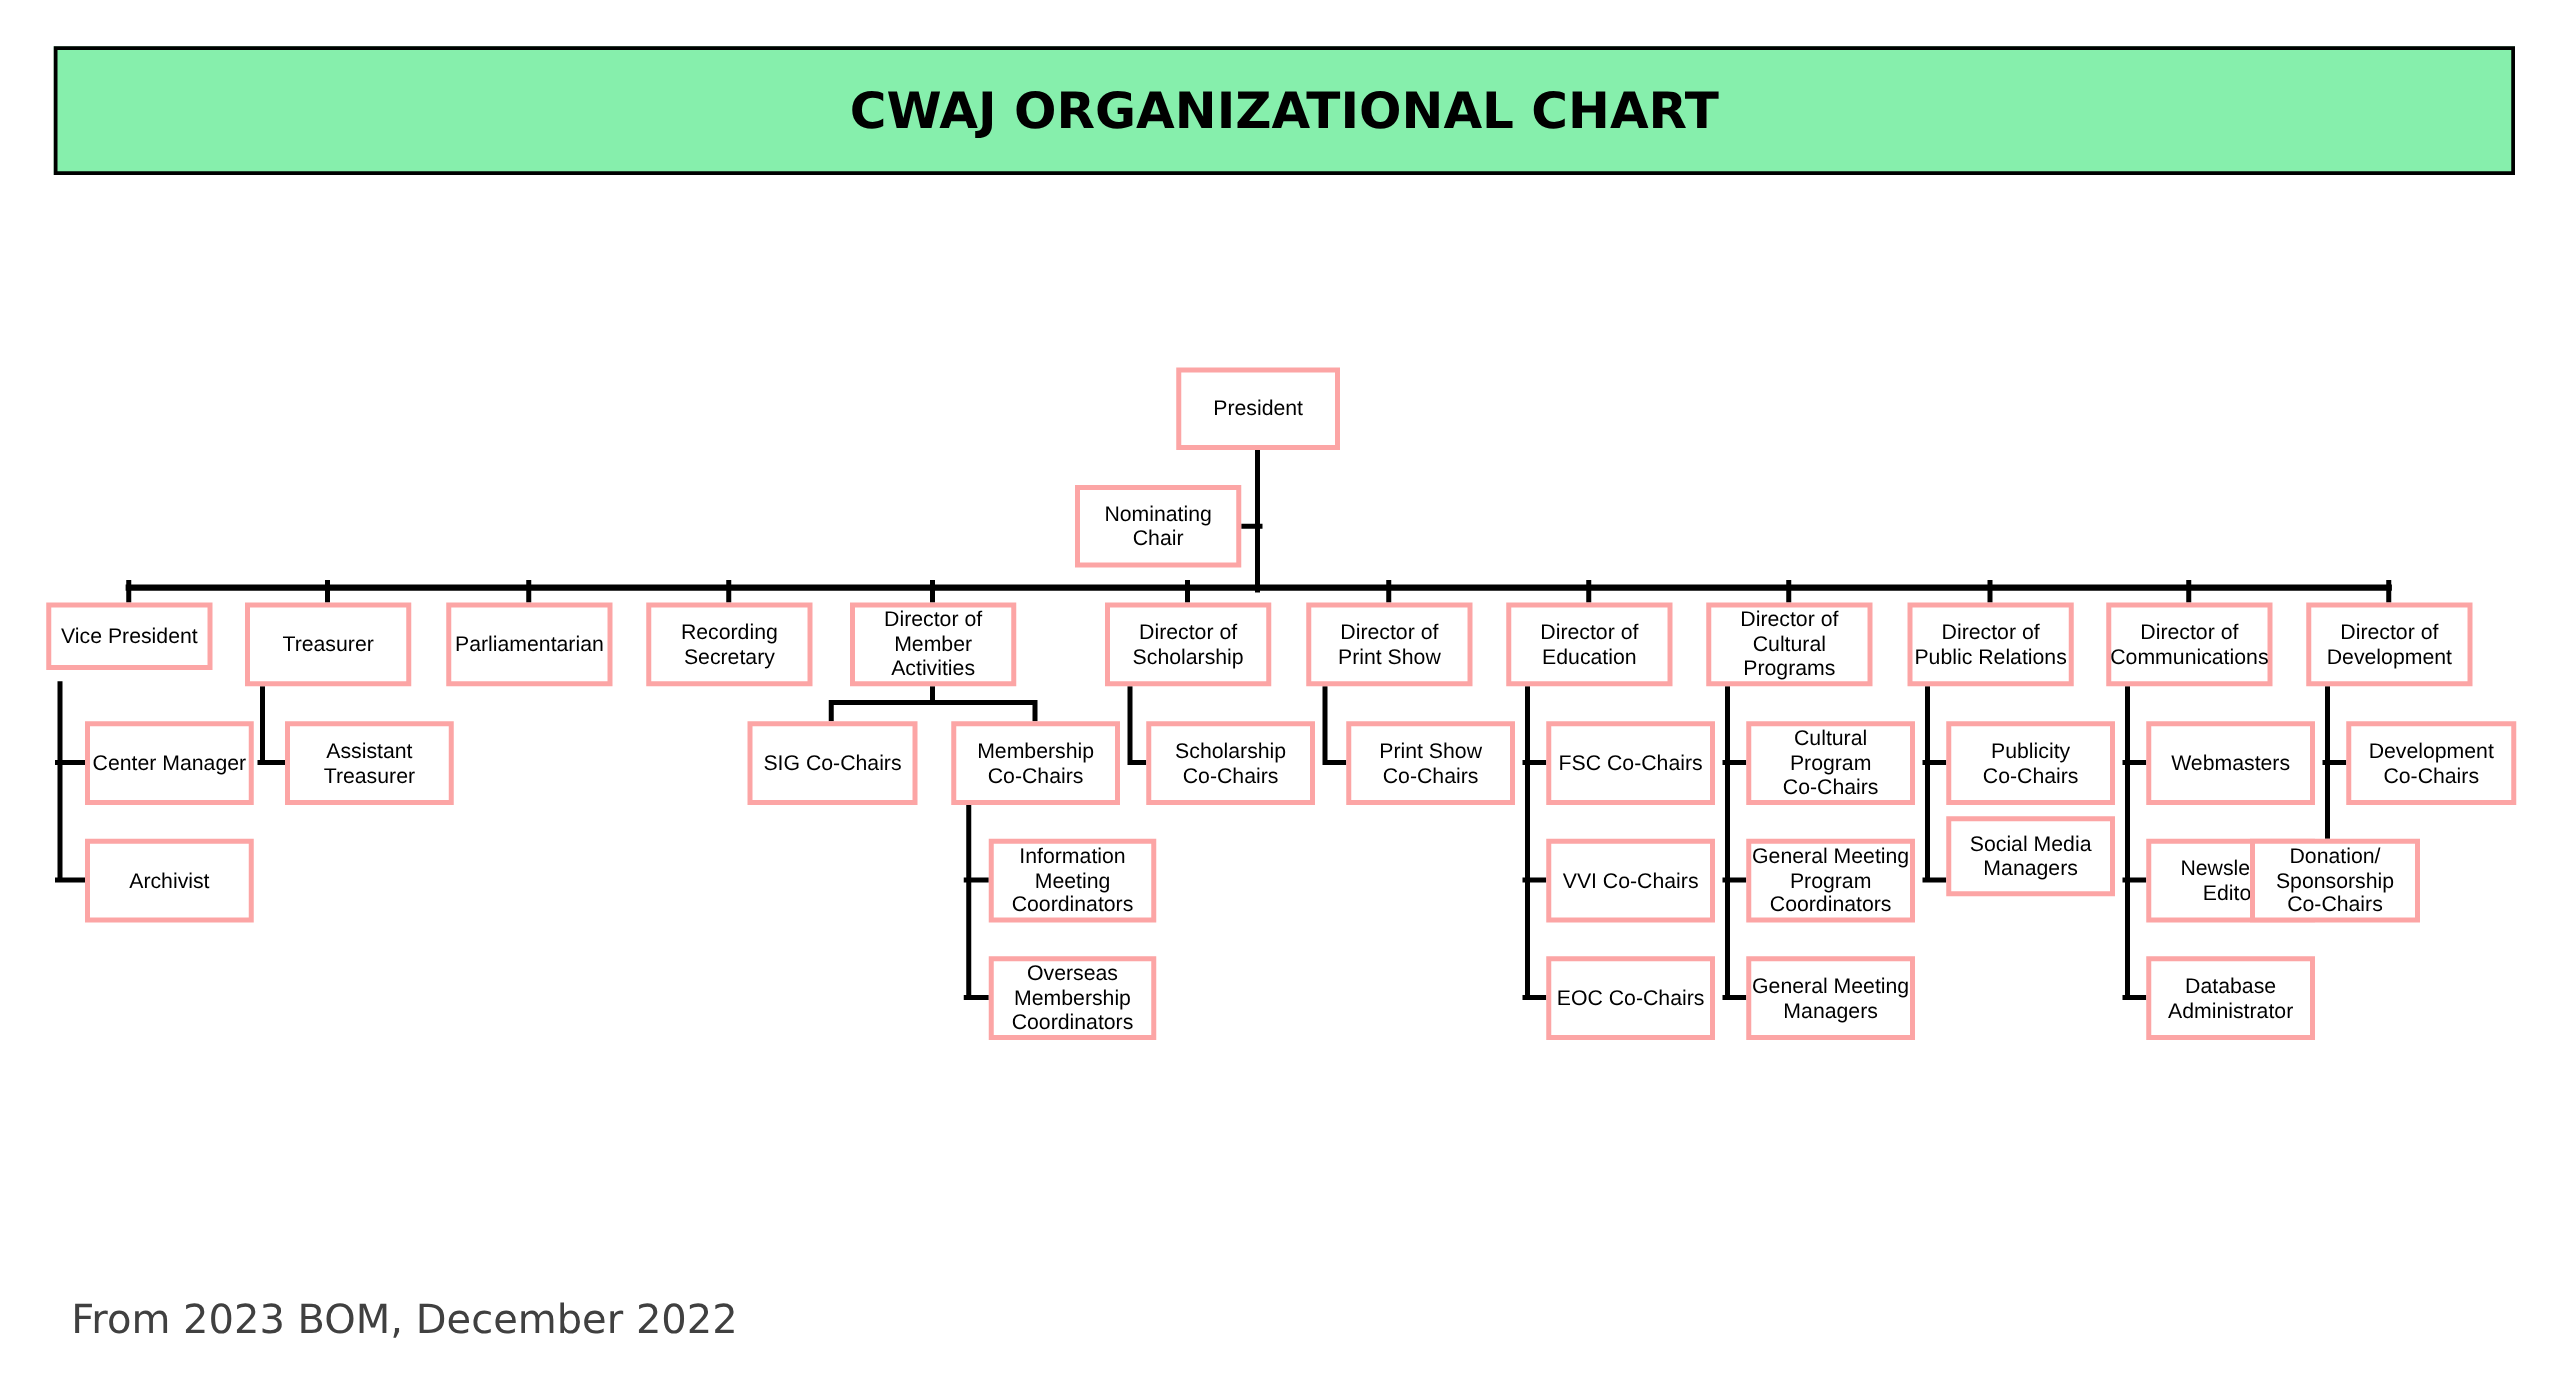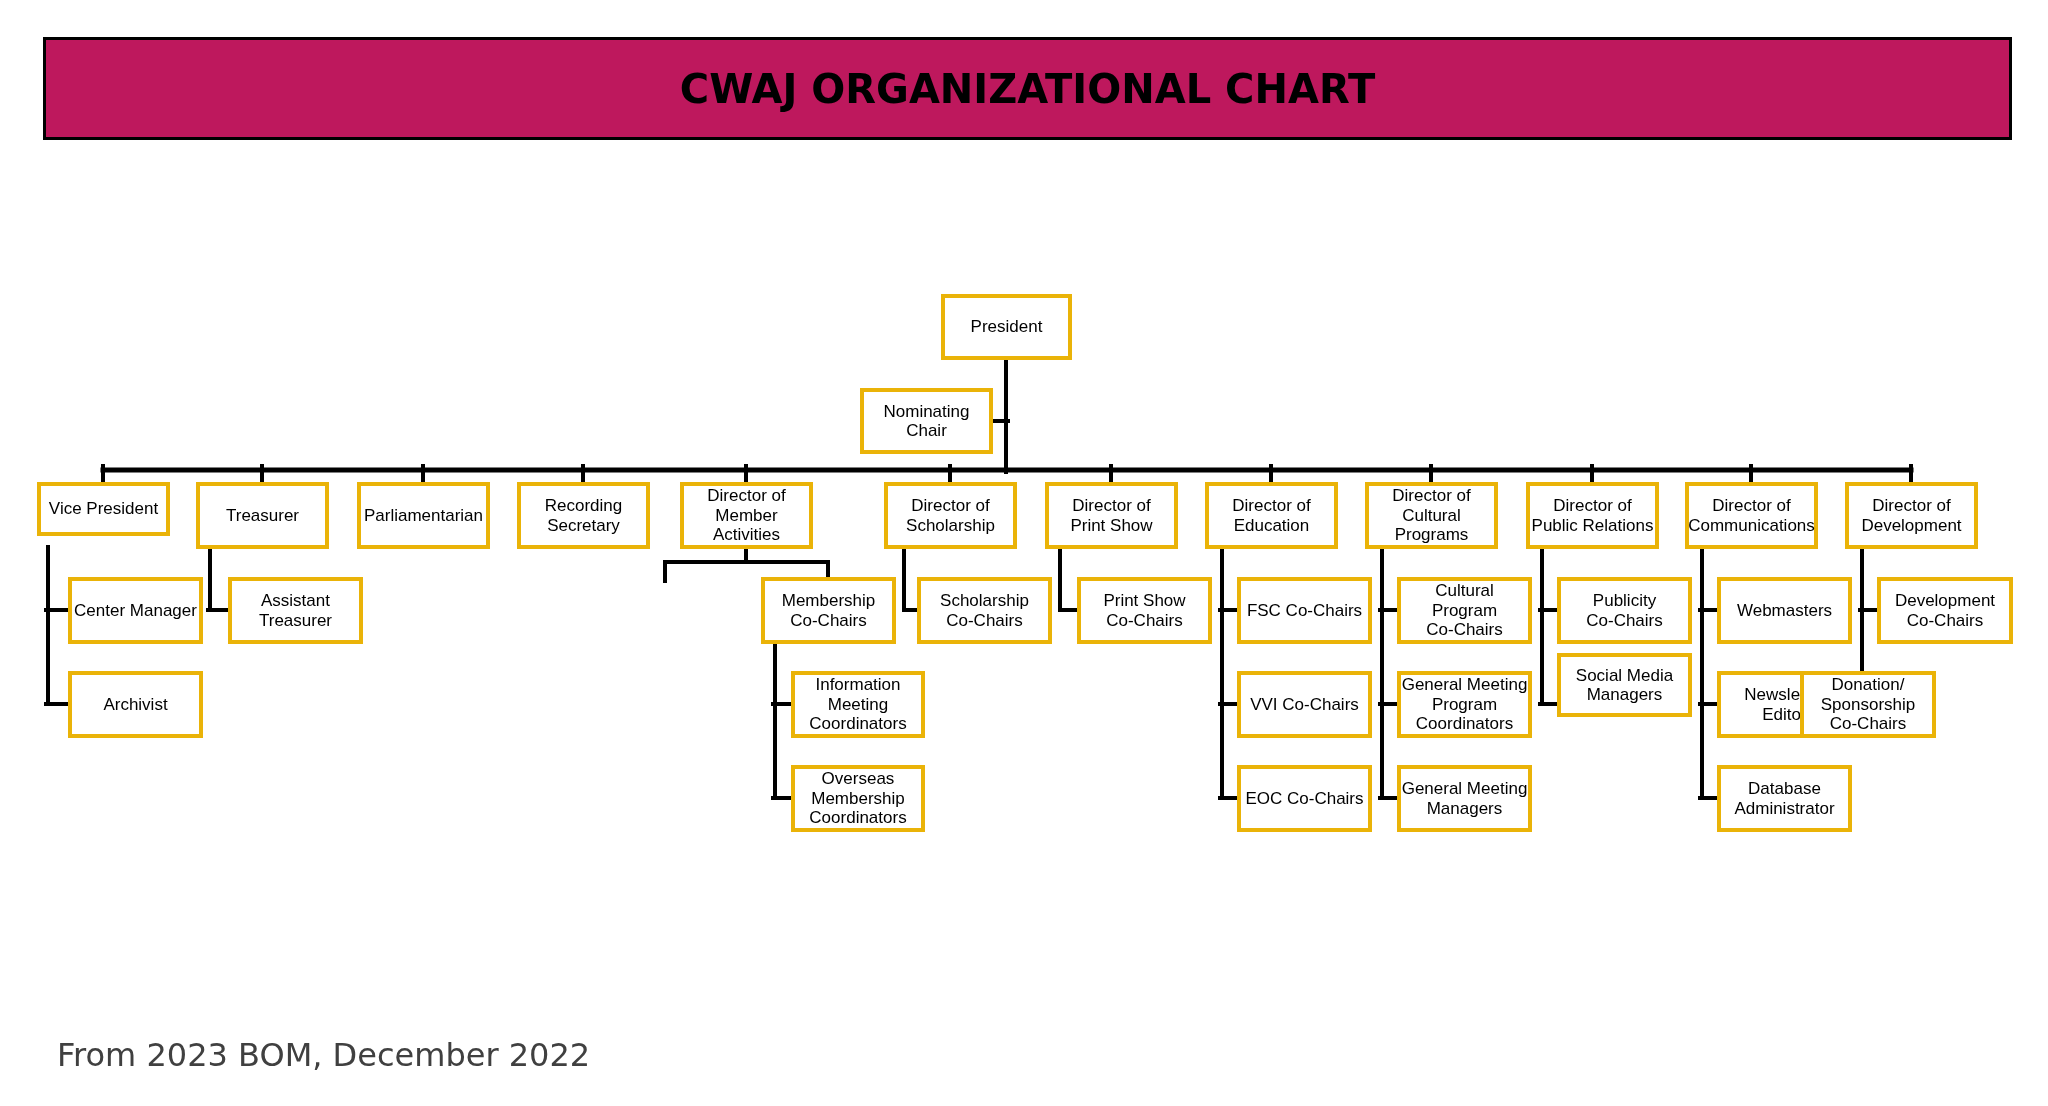--- a/index.html
+++ b/index.html
@@ -8,40 +8,40 @@
     width:2048px; height:1106px;
     background:#ffffff;
     overflow:hidden;
     font-family:"Liberation Sans", sans-serif;
   }
   .title-box {
     position:absolute;
     left:43px; top:37px; width:1969px; height:103px;
     box-sizing:border-box;
     border:3px solid #000;
-    background:#be185d;
+    background:#86efac;
     display:flex; align-items:center; justify-content:center;
   }
   .title-text {
     font-family:"DejaVu Sans", sans-serif;
     font-weight:bold;
     font-size:40px;
     color:#000;
     letter-spacing:0px;
     white-space:nowrap;
   }
   .connectors {
     position:absolute; left:0; top:0; z-index:1;
   }
   .node {
     position:absolute;
     box-sizing:border-box;
     z-index:2;
     background:#ffffff;
-    border:4px solid #eab308;
+    border:4px solid #fca5a5;
     color:#000;
     display:flex; align-items:center; justify-content:center;
     text-align:center;
     font-size:17px;
     line-height:19.5px;
     white-space:pre-line;
   }
   .caption {
     position:absolute;
     left:57px; top:1036px;
@@ -106,20 +106,21 @@
 Public Relations</div>
   <div class="node" style="left:1685px;top:482px;width:133px;height:67px">Director of
 Communications</div>
   <div class="node" style="left:1845px;top:482px;width:133px;height:67px">Director of
 Development</div>
 
   <div class="node" style="left:68px;top:577px;width:135px;height:67px">Center Manager</div>
   <div class="node" style="left:68px;top:671px;width:135px;height:67px">Archivist</div>
   <div class="node" style="left:228px;top:577px;width:135px;height:67px">Assistant
 Treasurer</div>
+  <div class="node" style="left:598px;top:577px;width:136px;height:67px">SIG Co-Chairs</div>
   <div class="node" style="left:761px;top:577px;width:135px;height:67px">Membership
 Co-Chairs</div>
   <div class="node" style="left:791px;top:671px;width:134px;height:67px">Information
 Meeting
 Coordinators</div>
   <div class="node" style="left:791px;top:765px;width:134px;height:67px">Overseas
 Membership
 Coordinators</div>
   <div class="node" style="left:917px;top:577px;width:135px;height:67px">Scholarship
 Co-Chairs</div>

